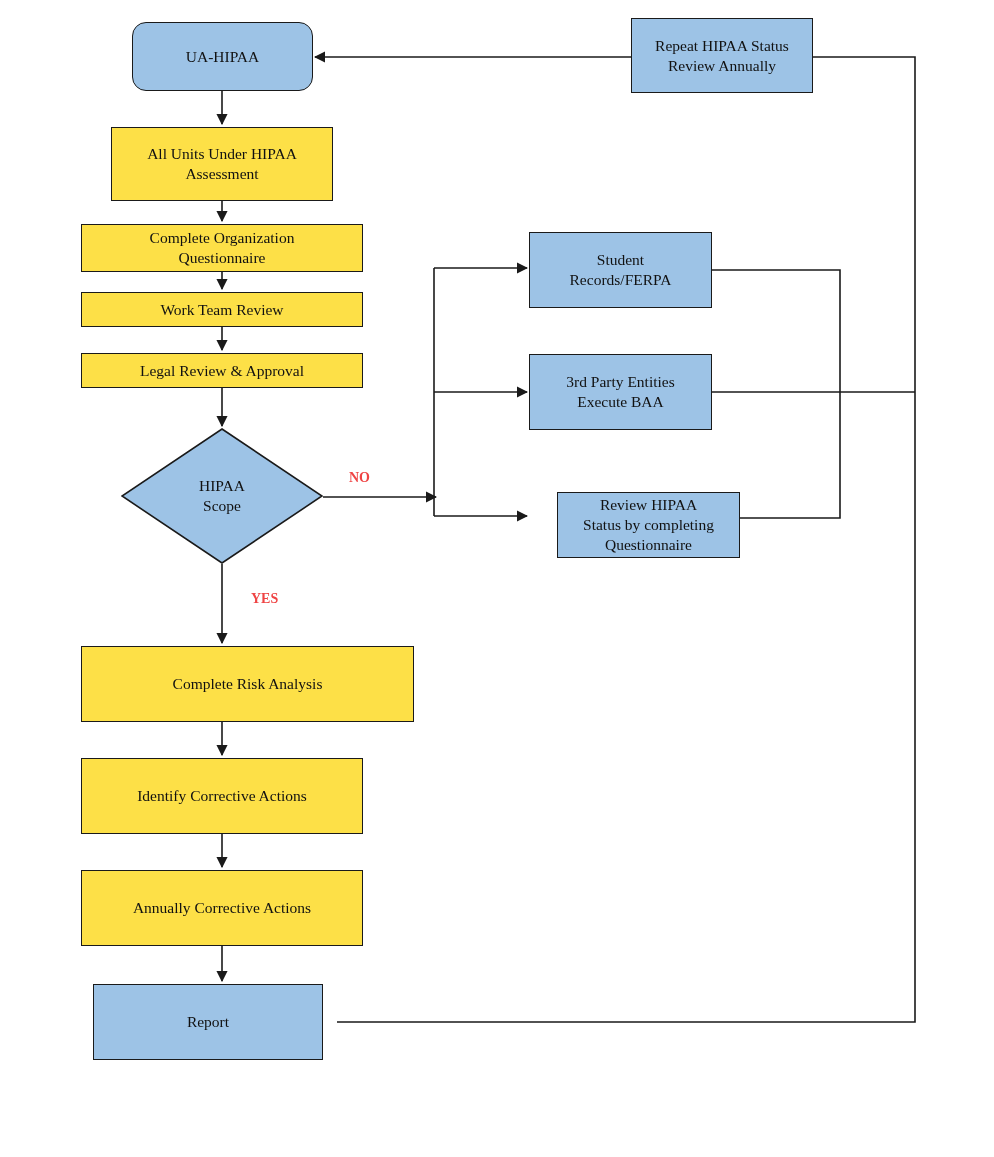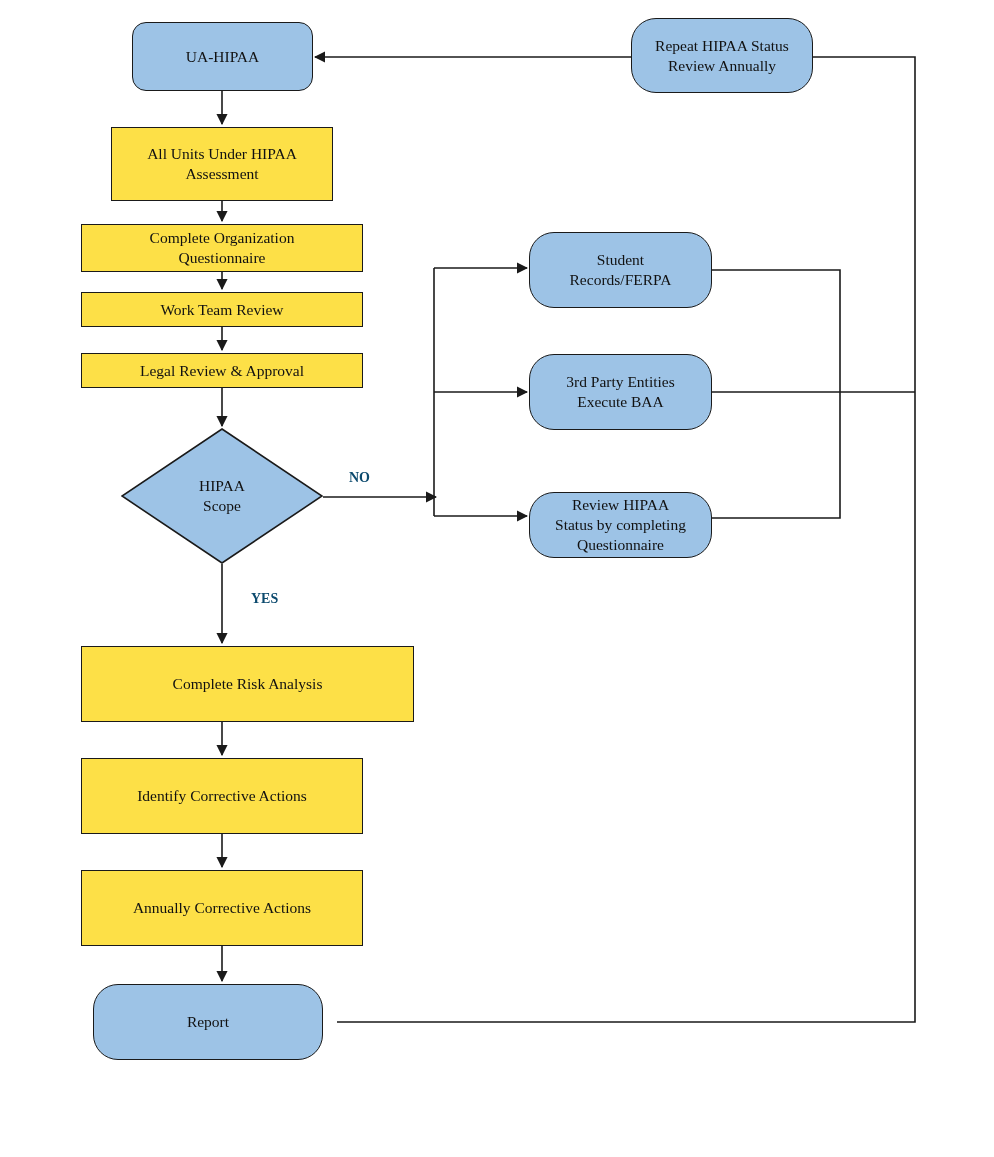--- a/index.html
+++ b/index.html
@@ -34,21 +34,21 @@
     display: flex;
     align-items: center;
     justify-content: center;
     text-align: center;
     line-height: 1.28;
     font-size: 15.5px;
     color: #111111;
     padding: 2px 6px;
   }
   .node.fill-light { background: #fde047; }
-  .node.fill-dark  { background: #9dc3e6; border-radius: 25px; }
+  .node.fill-dark  { background: #9dc3e6; }
   .node.rounded    { border-radius: 14px; }
   .node-label { display: block; white-space: pre-line; }
 
   
   .diamond {
     position: absolute;
     display: flex;
     align-items: center;
     justify-content: center;
   }
@@ -66,21 +66,21 @@
     white-space: pre-line;
     color: #111111;
   }
 
   
   .edge-label {
     position: absolute;
     font-family: "Liberation Serif", "DejaVu Serif", serif;
     font-weight: bold;
     font-size: 14px;
-    color: #0c4a6e;
+    color: #ef4444;
     white-space: nowrap;
   }
 </style>
 </head>
 <body>
 
 <div id="canvas">
 
   <svg id="edges" viewBox="0 0 994 1157" width="994" height="1157" xmlns="http://www.w3.org/2000/svg">
     <defs>
@@ -168,21 +168,21 @@
   <div class="node fill-dark" style="left:529px; top:232px; width:183px; height:76px;">
     <span class="node-label">Student
 Records/FERPA</span>
   </div>
 
   <div class="node fill-dark" style="left:529px; top:354px; width:183px; height:76px;">
     <span class="node-label">3rd Party Entities
 Execute BAA</span>
   </div>
 
-  <div class="node fill-dark" style="left:529px; top:492px; width:183px; height:66px;">
+  <div class="node fill-dark" style="left:557px; top:492px; width:183px; height:66px;">
     <span class="node-label">Review HIPAA
 Status by completing
 Questionnaire</span>
   </div>
 
   <div class="node fill-light" style="left:81px; top:646px; width:333px; height:76px;">
     <span class="node-label">Complete Risk Analysis</span>
   </div>
 
   <div class="node fill-light" style="left:81px; top:758px; width:282px; height:76px;">

